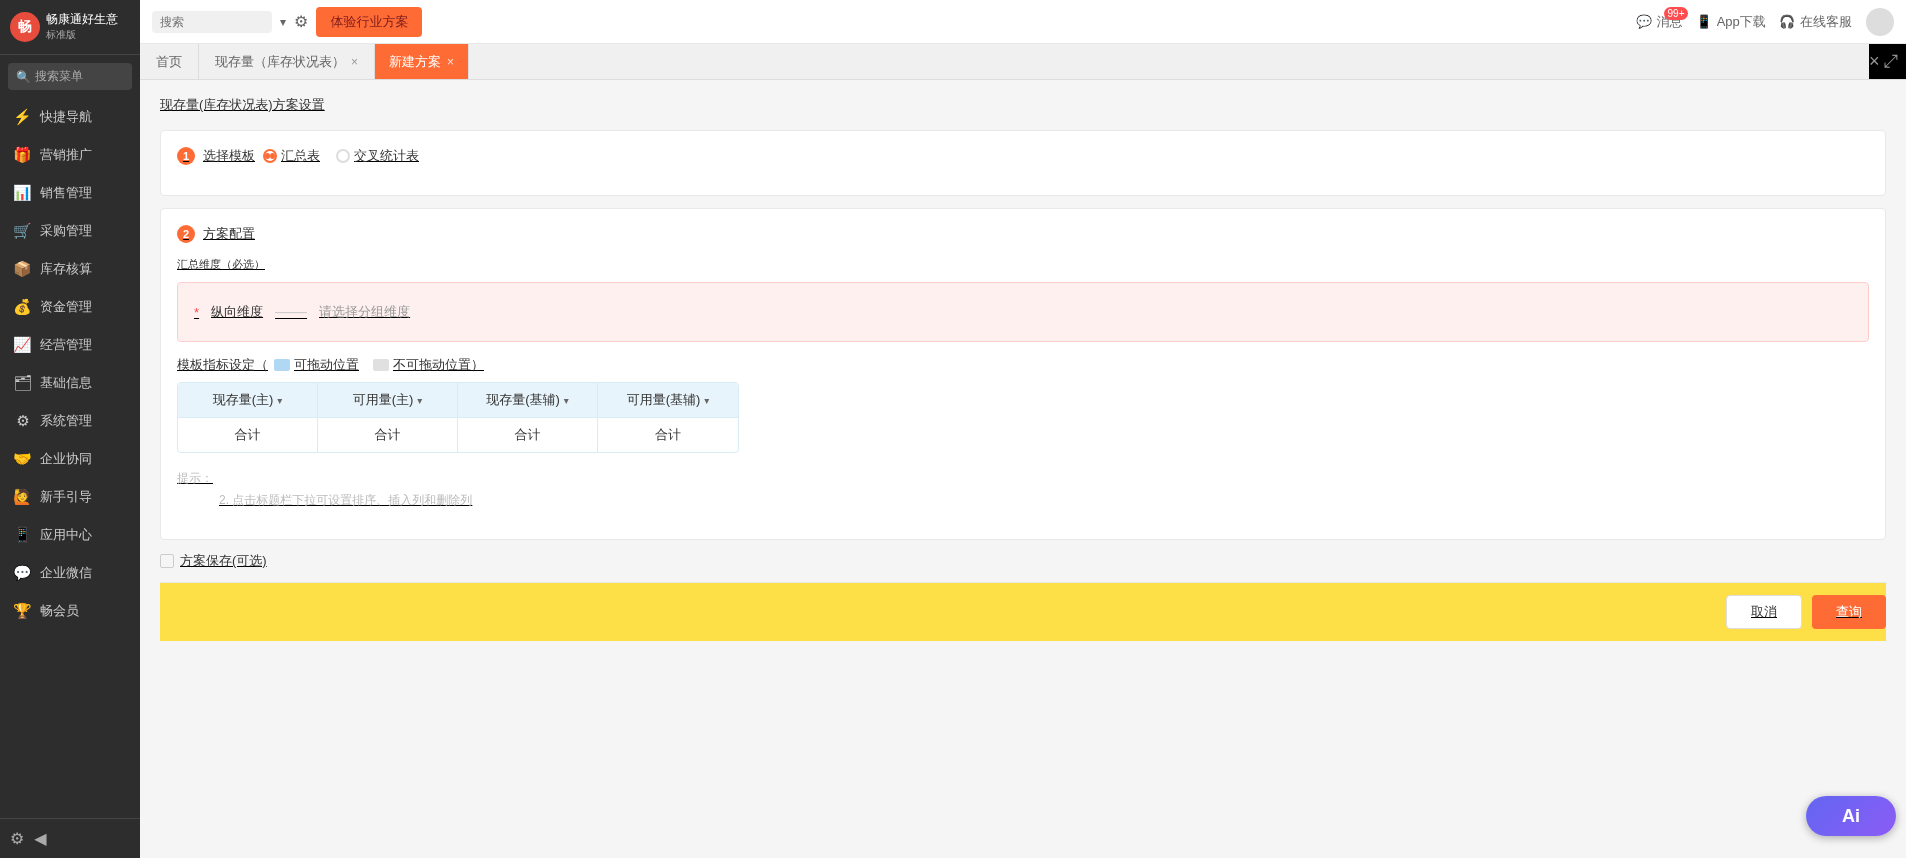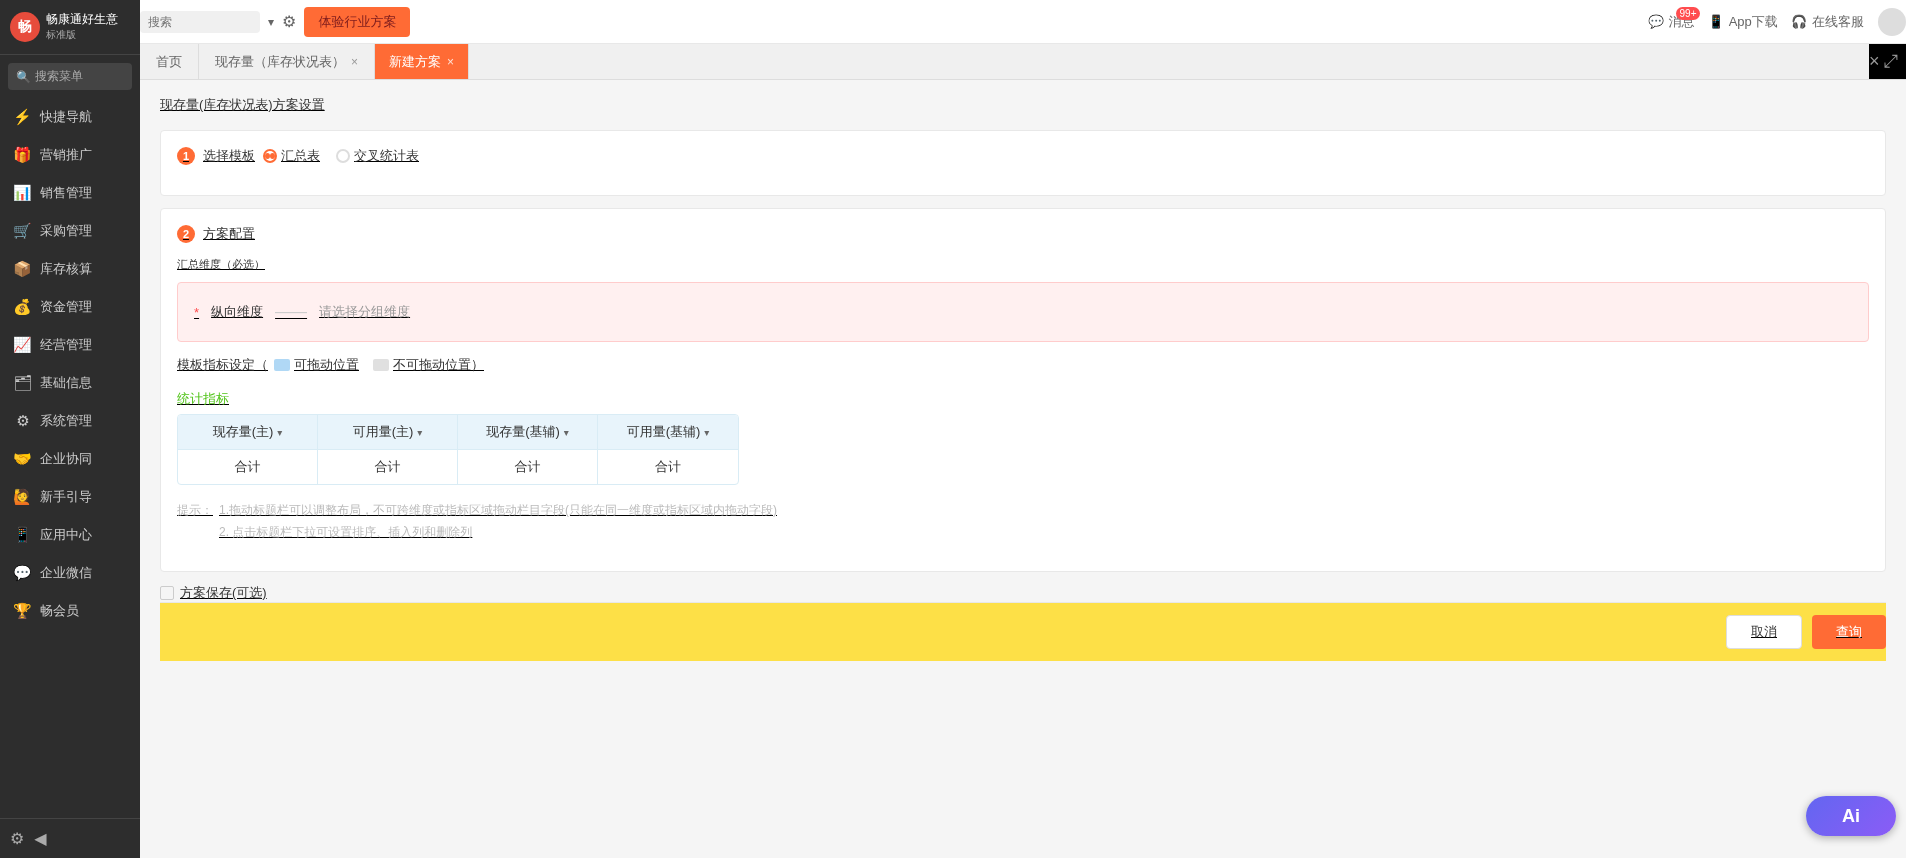--- a/index.html
+++ b/index.html
@@ -62,21 +62,21 @@
 
     
     .main { flex: 1; display: flex; flex-direction: column; overflow: hidden; }
 
     
     .topbar {
       height: 44px;
       background: #fff;
       display: flex;
       align-items: center;
-      padding: 0 0;
+      padding: 0 12px;
       border-bottom: 1px solid #e8e8e8;
       gap: 8px;
     }
     .topbar-left { display: flex; align-items: center; gap: 8px; flex: 1; }
     .topbar-breadcrumb-input {
       background: #f0f0f0;
       border: none;
       border-radius: 4px;
       padding: 4px 8px;
       font-size: 12px;
@@ -202,21 +202,21 @@
       padding: 20px 16px;
       display: flex;
       align-items: center;
       gap: 12px;
       margin-bottom: 14px;
     }
     .dim-required { color: #ff4d4f; font-size: 13px; }
     .dim-label { color: #333; font-size: 13px; }
     .dim-separator { color: #ccc; font-size: 16px; }
     .dim-placeholder { color: #999; font-size: 13px; }
-    .template-settings-label { font-size: 13px; color: #333; margin-bottom: 16px; display: flex; gap: 6px; }
+    .template-settings-label { font-size: 13px; color: #333; margin-bottom: 8px; display: flex; gap: 6px; }
     .drag-indicator {
       display: inline-flex; align-items: center; gap: 4px;
     }
     .drag-box {
       width: 16px; height: 12px;
       background: #b0d8f5;
       border-radius: 2px;
     }
     .no-drag-box {
       width: 16px; height: 12px;
@@ -266,21 +266,21 @@
     .chevron-down { font-size: 10px; color: #666; }
 
     
     .tips-section { color: #bbb; font-size: 12px; line-height: 1.8; margin-bottom: 12px; }
     .tip-item { display: flex; gap: 6px; }
 
     
     .save-option {
       display: flex; align-items: center; gap: 6px;
       font-size: 13px; color: #333;
-      margin-bottom: 0;
+      margin-bottom: 12px;
     }
     .checkbox-box {
       width: 14px; height: 14px;
       border: 1px solid #ccc;
       border-radius: 2px;
       cursor: pointer;
     }
 
     
     .action-bar {
@@ -495,21 +495,20 @@
             <div class="drag-box"></div>
             <span>可拖动位置</span>
           </span>
           <span class="drag-indicator" style="margin-left:8px;">
             <div class="no-drag-box"></div>
             <span>不可拖动位置）</span>
           </span>
         </div>
 
         <div class="stats-section">
-          <div class="stats-title">统计指标</div>
           <div class="stats-table">
             <div class="stats-table-header">
               <div class="stats-table-header-cell">
                 <span>现存量(主)</span>
                 <span class="chevron-down">▾</span>
               </div>
               <div class="stats-table-header-cell">
                 <span>可用量(主)</span>
                 <span class="chevron-down">▾</span>
               </div>
@@ -527,21 +526,20 @@
               <div class="stats-table-body-cell">合计</div>
               <div class="stats-table-body-cell">合计</div>
               <div class="stats-table-body-cell">合计</div>
             </div>
           </div>
         </div>
 
         <div class="tips-section">
           <div class="tip-item">
             <span>提示：</span>
-            <span>1.拖动标题栏可以调整布局，不可跨维度或指标区域拖动栏目字段(只能在同一维度或指标区域内拖动字段)</span>
           </div>
           <div class="tip-item">
             <span style="opacity:0;">提示：</span>
             <span>2. 点击标题栏下拉可设置排序、插入列和删除列</span>
           </div>
         </div>
       </div>
     </div>
 
     <div class="save-option">

